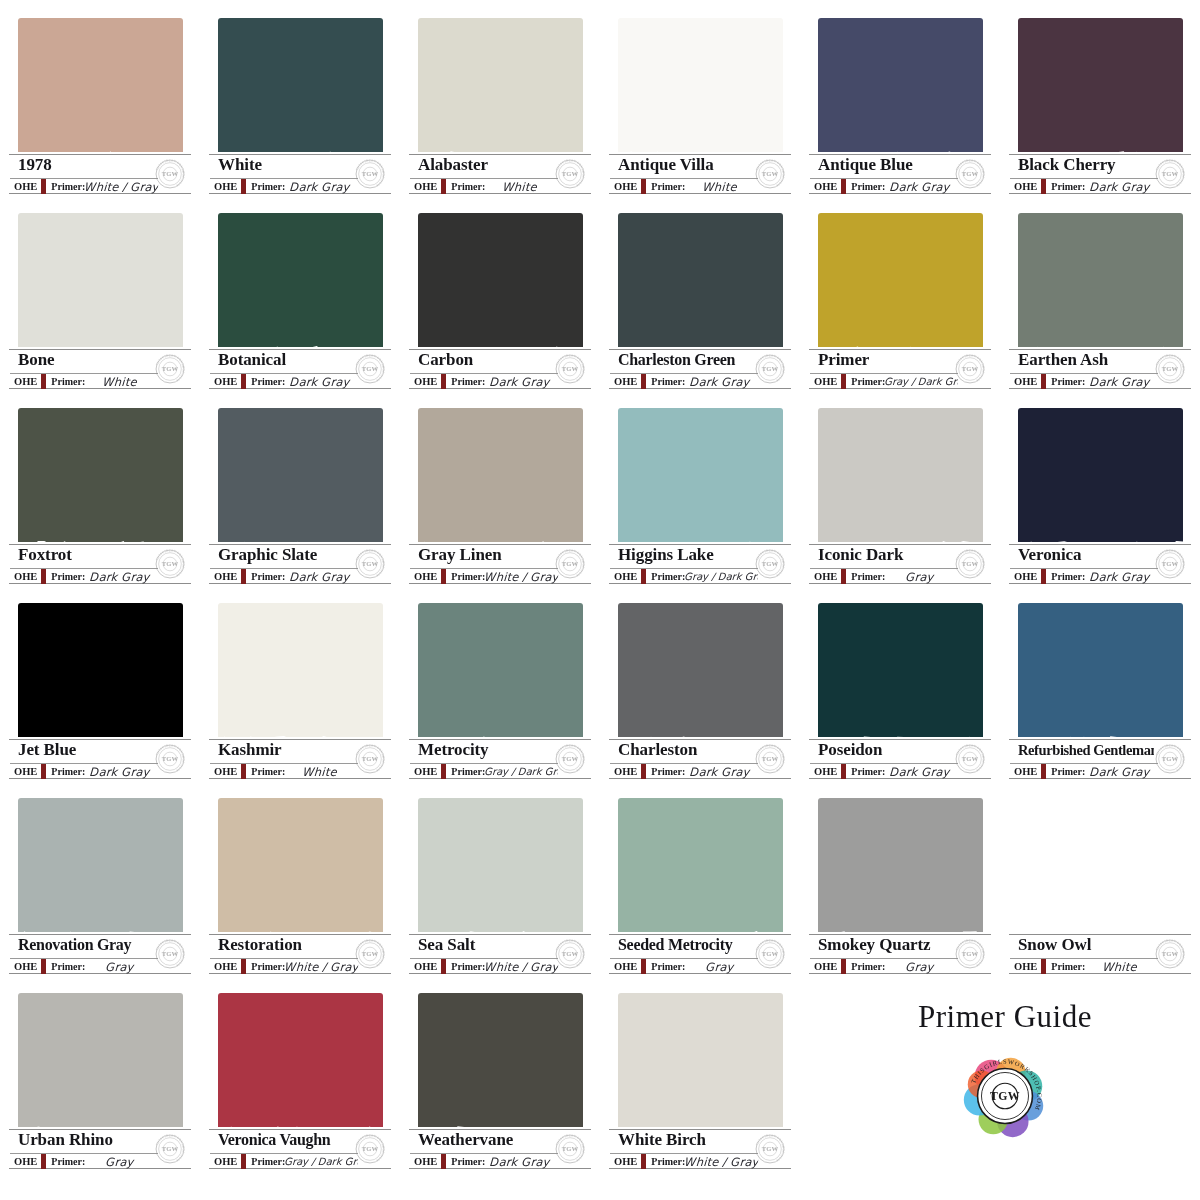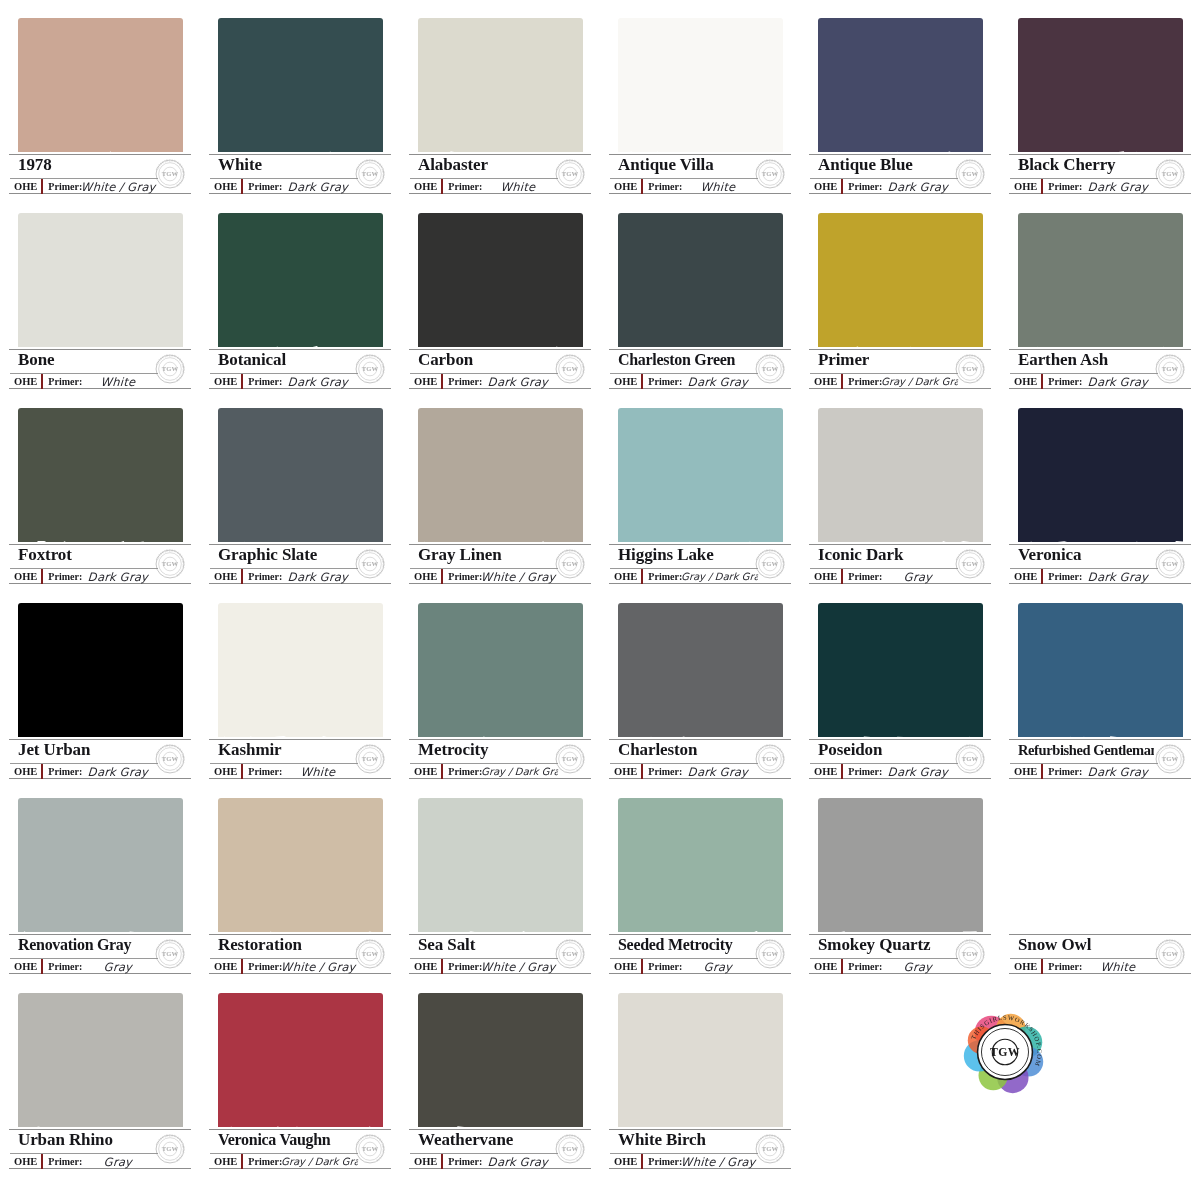--- a/index.html
+++ b/index.html
@@ -107,21 +107,21 @@
     align-items: center;
     border-top: 1px solid #9a9a9a;
     box-sizing: border-box;
   }
   .ohe {
     font-family: "Liberation Serif", serif;
     font-weight: 700;
     font-size: 10.5px;
     color: #16161a;
     padding: 0 4px 0 4px;
-    border-right: 2px solid #7f1d1d;
+    border-right: 5px solid #7f1d1d;
     line-height: 15px;
   }
   .plabel {
     font-family: "Liberation Serif", serif;
     font-weight: 700;
     font-size: 10px;
     color: #16161a;
     padding-left: 5px;
     line-height: 15px;
     white-space: nowrap;
@@ -726,21 +726,21 @@
       <div class="cell">
         <div class="paint" style="background:#000000">
           <div class="tear">
             <svg viewBox="0 0 100 22" preserveAspectRatio="none" aria-hidden="true">
               <path d="M0,22 L0,10.3 L4,7.8 L8,7.8 L12,12.6 L16,9.3 L20,10.3 L24,15.4 L28,14.2 L32,6.7 L36,10.0 L40,16.0 L44,12.6 L48,11.9 L52,8.3 L56,10.5 L60,14.6 L64,6.6 L68,16.0 L72,11.9 L76,15.7 L80,11.7 L84,8.2 L88,7.0 L92,13.1 L96,8.1 L100,7.1 L100,22 Z" fill="#ffffff"></path>
             </svg>
           </div>
         </div>
         <div class="label">
           <div class="lines"></div>
-          <div class="name">Jet Urban</div>
+          <div class="name">Jet Blue</div>
           <div class="primerrow">
             <span class="ohe">OHE</span>
             <span class="plabel">Primer:</span>
             <span class="pvalue">Dark Gray</span>
           </div>
           <div class="stamp">
             <svg viewBox="0 0 40 40" width="36" height="36" aria-hidden="true">
               <defs>
                 <path id="sp18" d="M20,20 m-14,0 a14,14 0 1,1 28,0 a14,14 0 1,1 -28,0"></path>
               </defs>
@@ -1201,20 +1201,21 @@
               <text x="20" y="22.4" text-anchor="middle" font-family="Liberation Serif, serif" font-size="7.4" font-weight="700" fill="#6f6f6f">TGW</text>
             </svg>
           </div>
         </div>
       </div>
       <div class="cell empty"></div>
       <div class="cell empty"></div>
     </div>
 
   <div class="brand">
+    <div class="brand-title">Primer Guide</div>
     <div class="brand-logo">
       <svg viewBox="0 0 100 100" width="98" height="98" aria-hidden="true">
         <defs>
           <path id="ringpath" d="M50,50 m-33,0 a33,33 0 1,1 66,0 a33,33 0 1,1 -66,0"></path>
         </defs>
         <g>
           <circle cx="36" cy="30" r="17" fill="#e8467c" opacity="0.85"></circle>
           <circle cx="56" cy="26" r="15" fill="#f2a03c" opacity="0.85"></circle>
           <circle cx="72" cy="40" r="16" fill="#2fb3a6" opacity="0.85"></circle>
           <circle cx="74" cy="60" r="15" fill="#4f8ed6" opacity="0.85"></circle>

